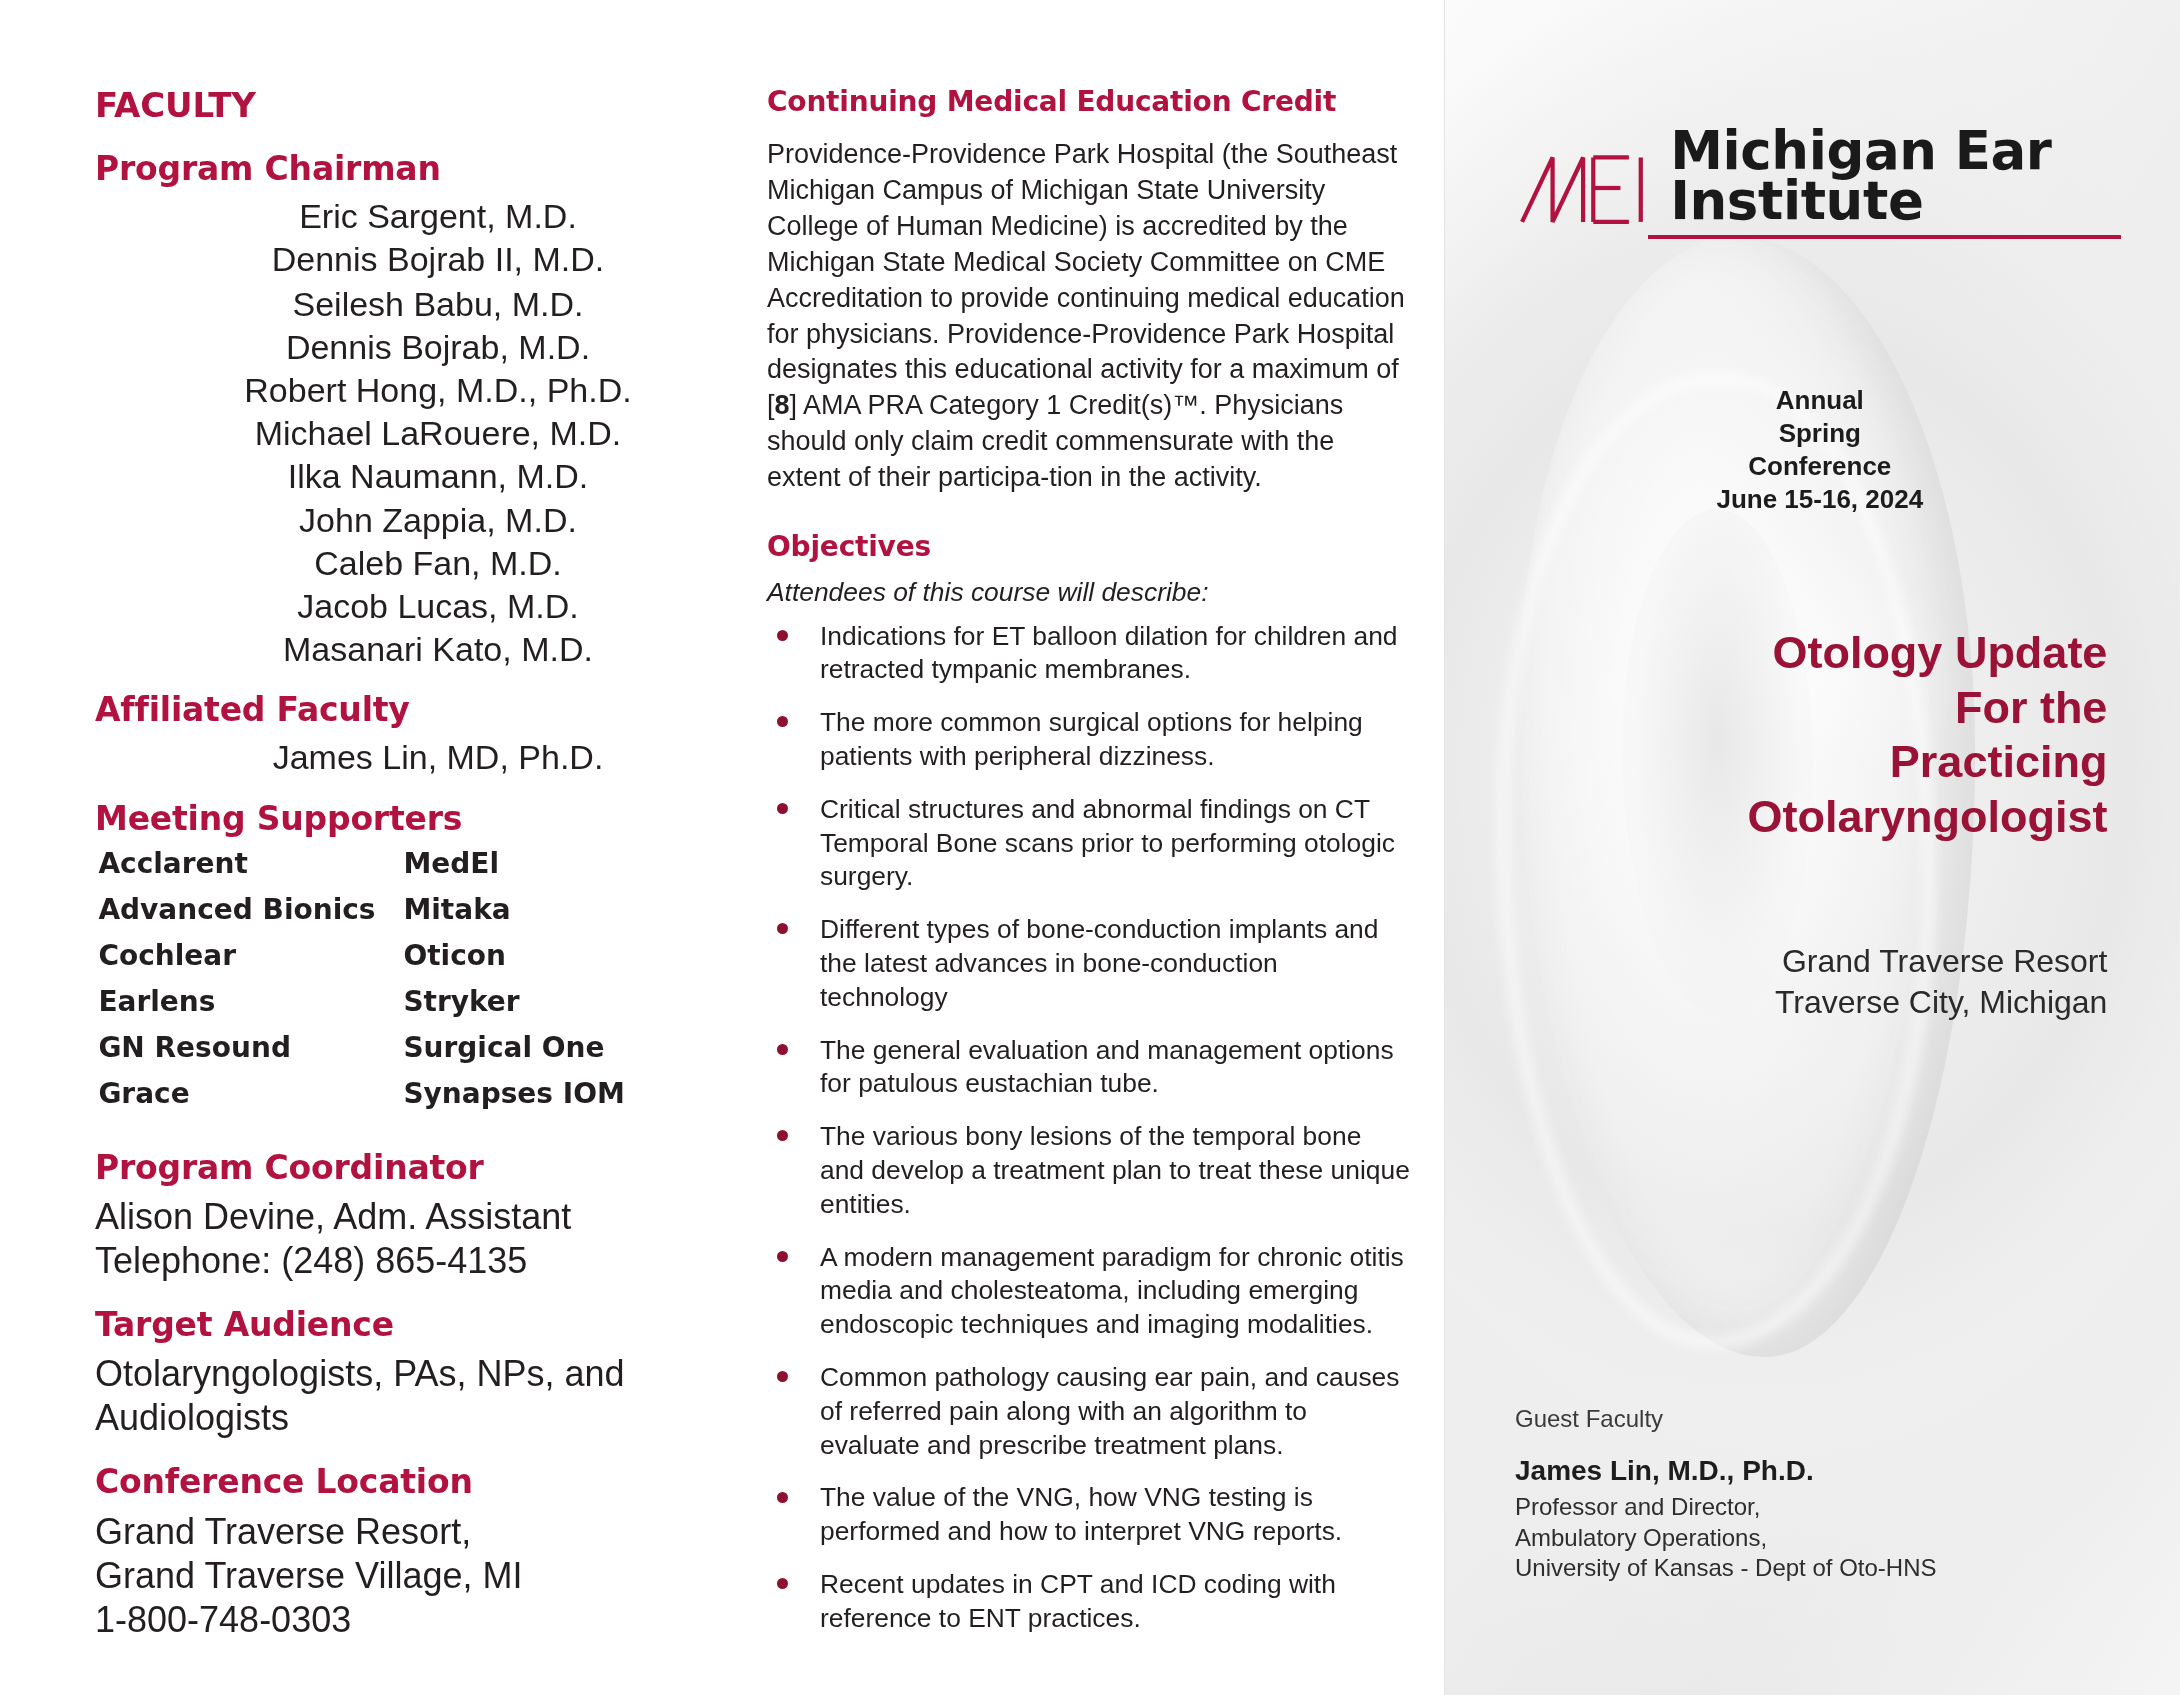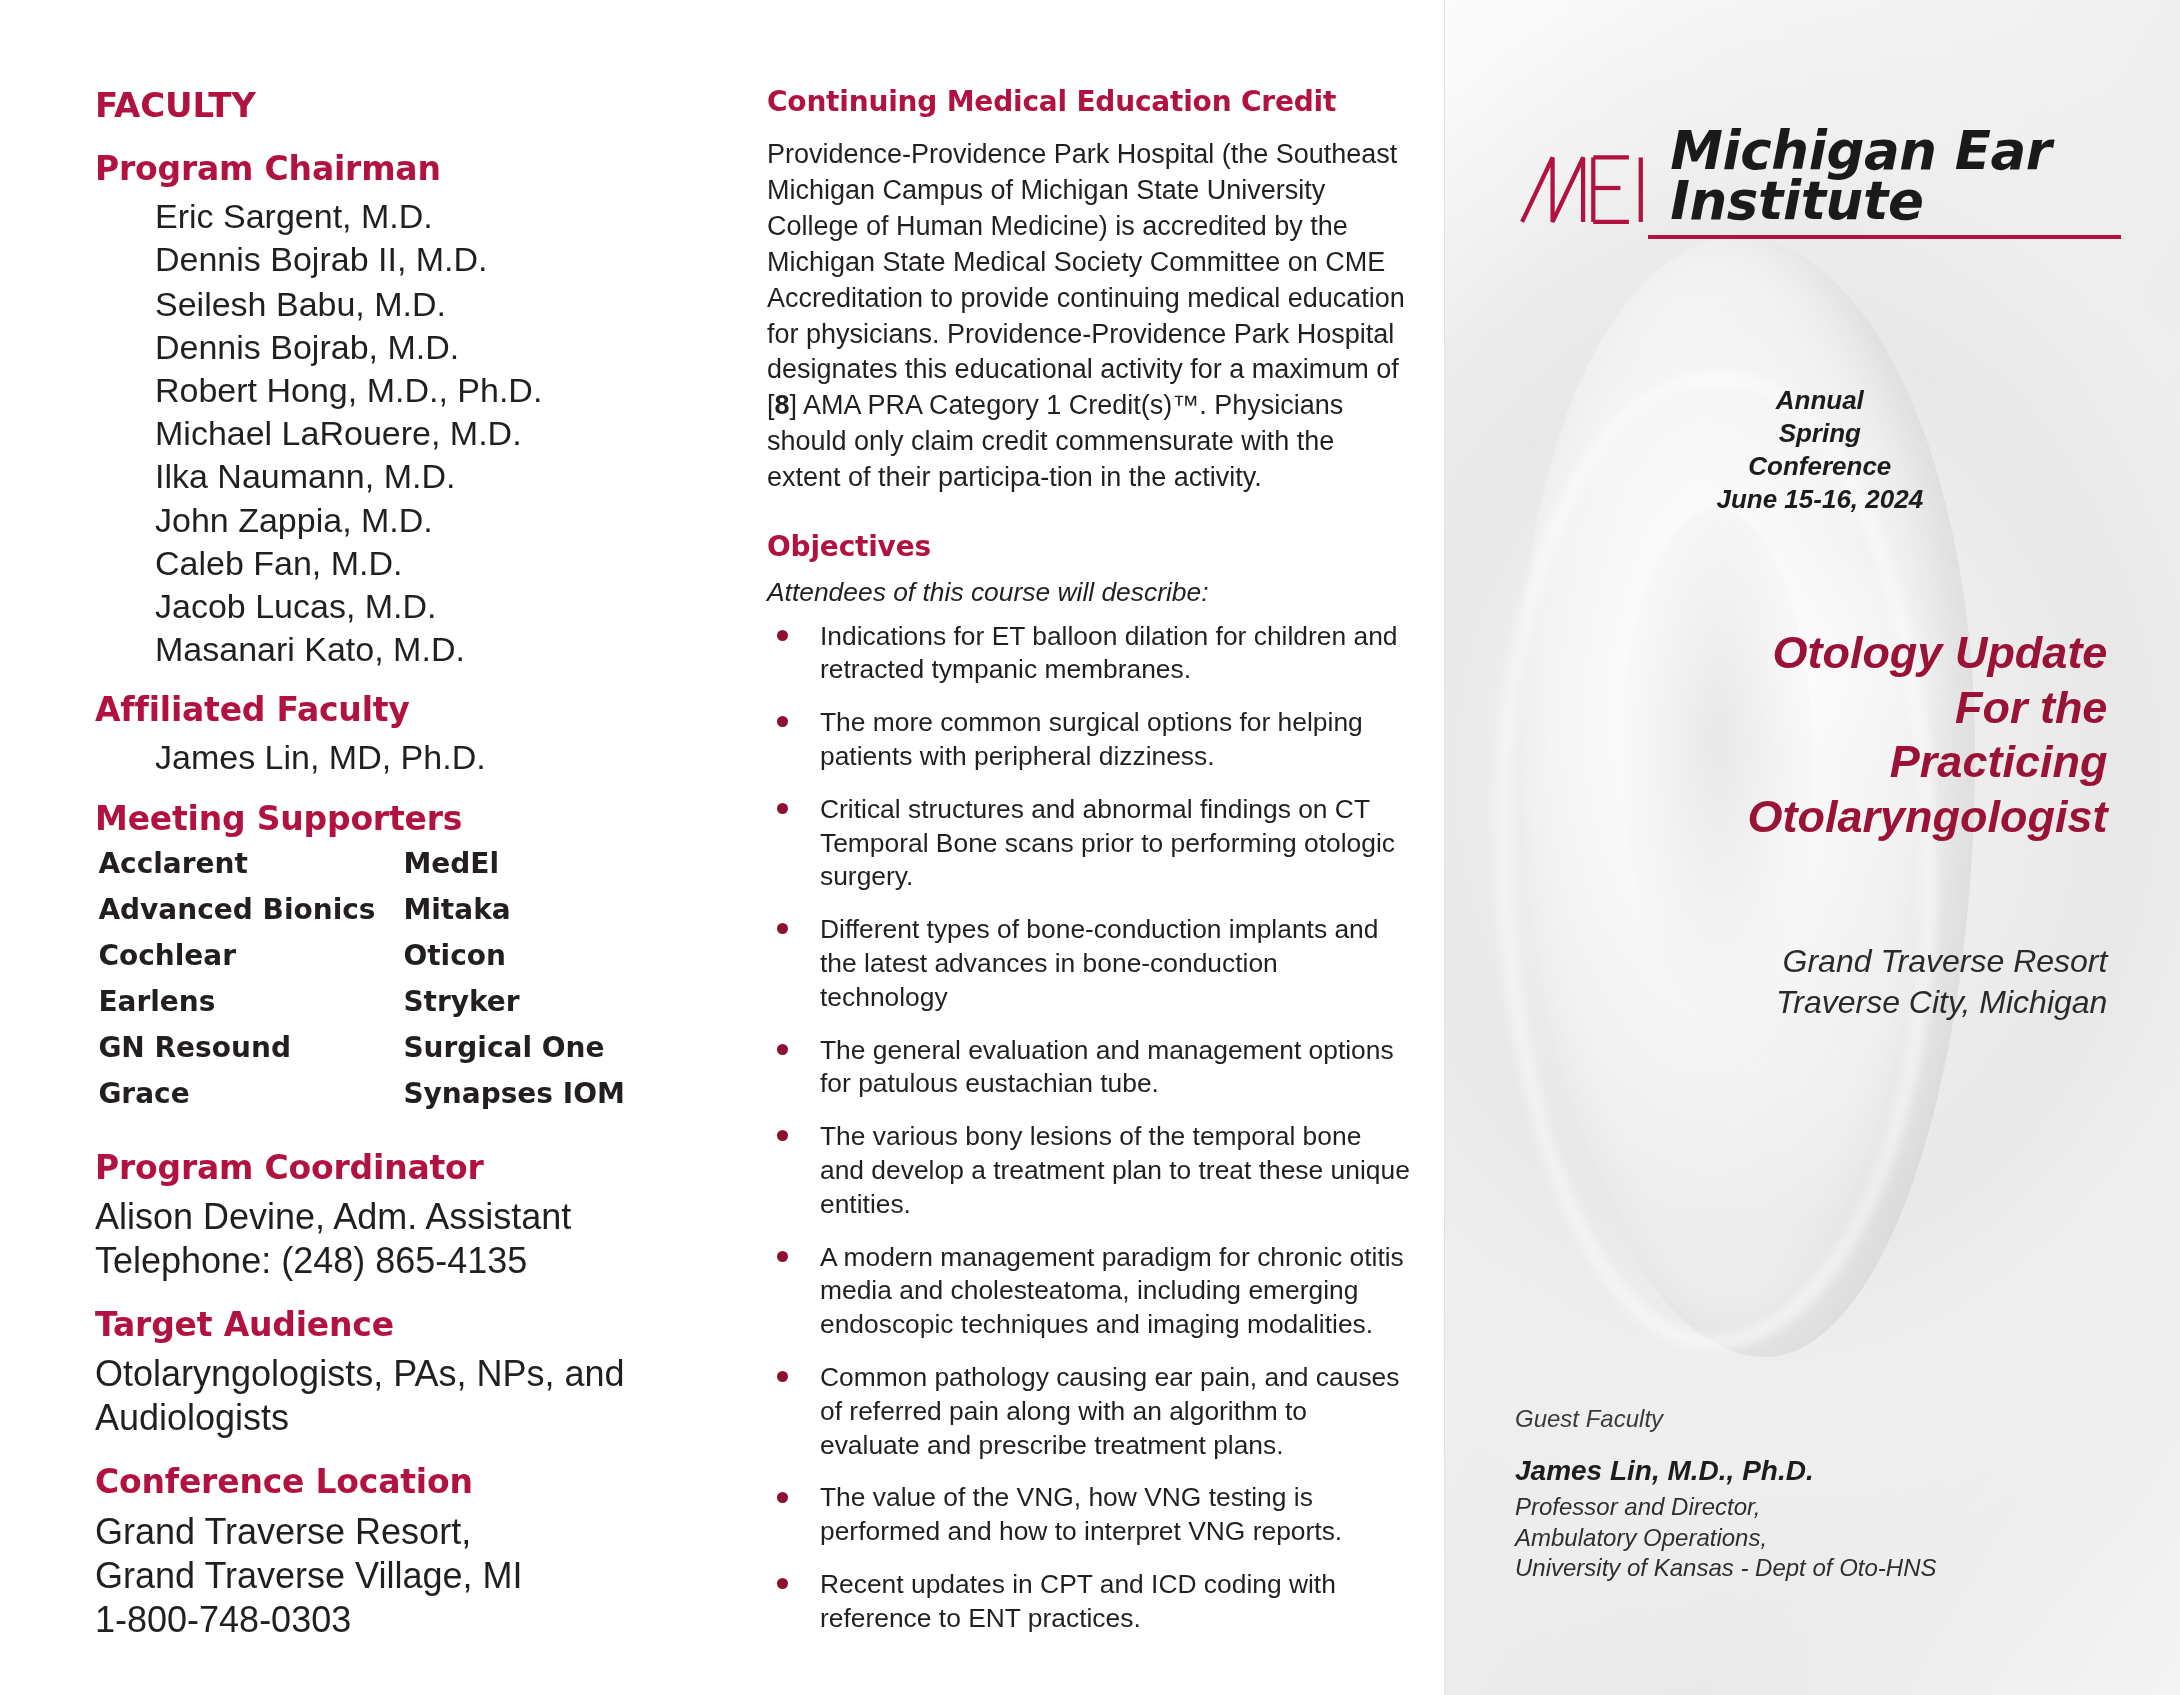--- a/index.html
+++ b/index.html
@@ -25,21 +25,21 @@
 
   
   .panel-faculty {
     width:728px;
     padding:85px 0 0 95px;
     box-sizing:border-box;
   }
   .faculty-title { font-size:34px; margin:0 0 24px 0; }
   .sec-head { font-size:33px; margin:22px 0 8.5px 0; }
   .sec-head.first { margin-top:0; }
-  .name-list { list-style:none; margin:7px; padding:0 0 0 53px; }
+  .name-list { list-style:none; margin:7px; padding:0 0 0 53px;text-align:center; }
   .name-list li {
     font-size:34px;
     line-height:1.14;
     margin:0 0 4.3px 0;
     font-weight:300;
   }
 
   .supporters {
     display:flex;
     margin-top:12px;
@@ -103,21 +103,20 @@
     background:#8d1030;
   }
 
   
   .panel-cover {
     flex:1;
     position:relative;
     background:#7dd3fc;
     overflow:hidden;
     border-left:0.9px solid #e3e3e3;
-    font-style:italic;
   }
   
   .ear-bg { position:absolute; inset:0;
     background:
       radial-gradient(ellipse 256px 196px at 46% 40%, #ffffff 0%, #f4f4f4 45%, rgba(244,244,244,0) 70%),
       radial-gradient(ellipse 366px 477px at 40% 45%, #fbfbfb 0%, #ededed 55%, rgba(237,237,237,0) 78%),
       radial-gradient(ellipse 596px 750px at 44% 46%, #f7f7f7 0%, #e8e8e8 60%, rgba(232,232,232,0) 85%),
       radial-gradient(ellipse 767px 980px at 46% 50%, #fafafa 0%, #eeeeee 65%, rgba(238,238,238,0) 90%),
       linear-gradient(120deg, #fbfbfb 0%, #f0f0f0 40%, #e9e9e9 72%, #f4f4f4 100%);
   }

